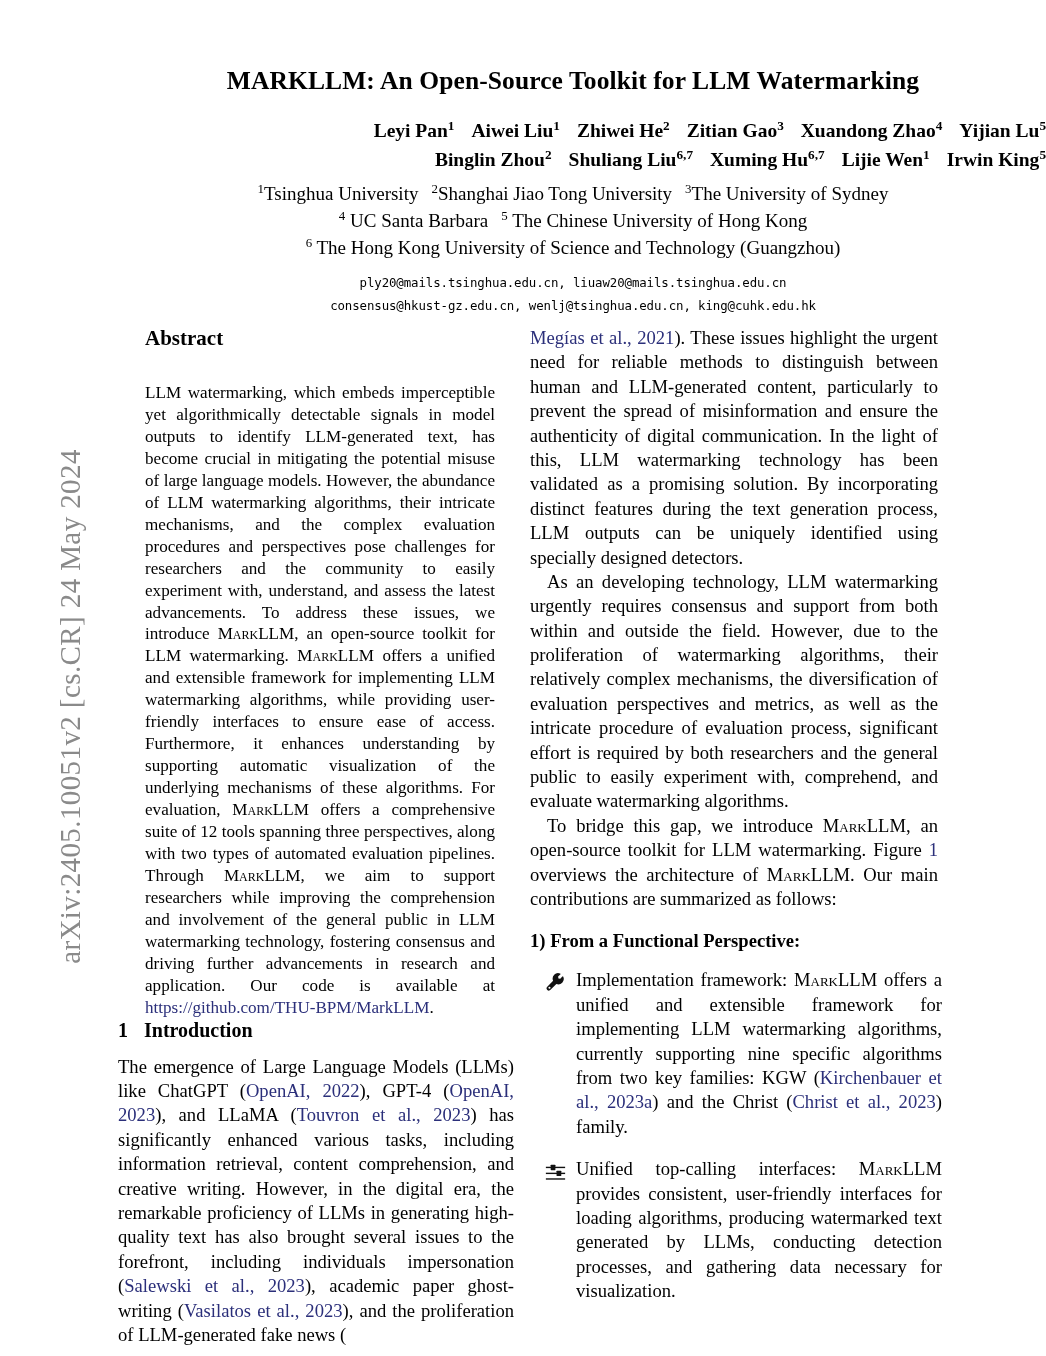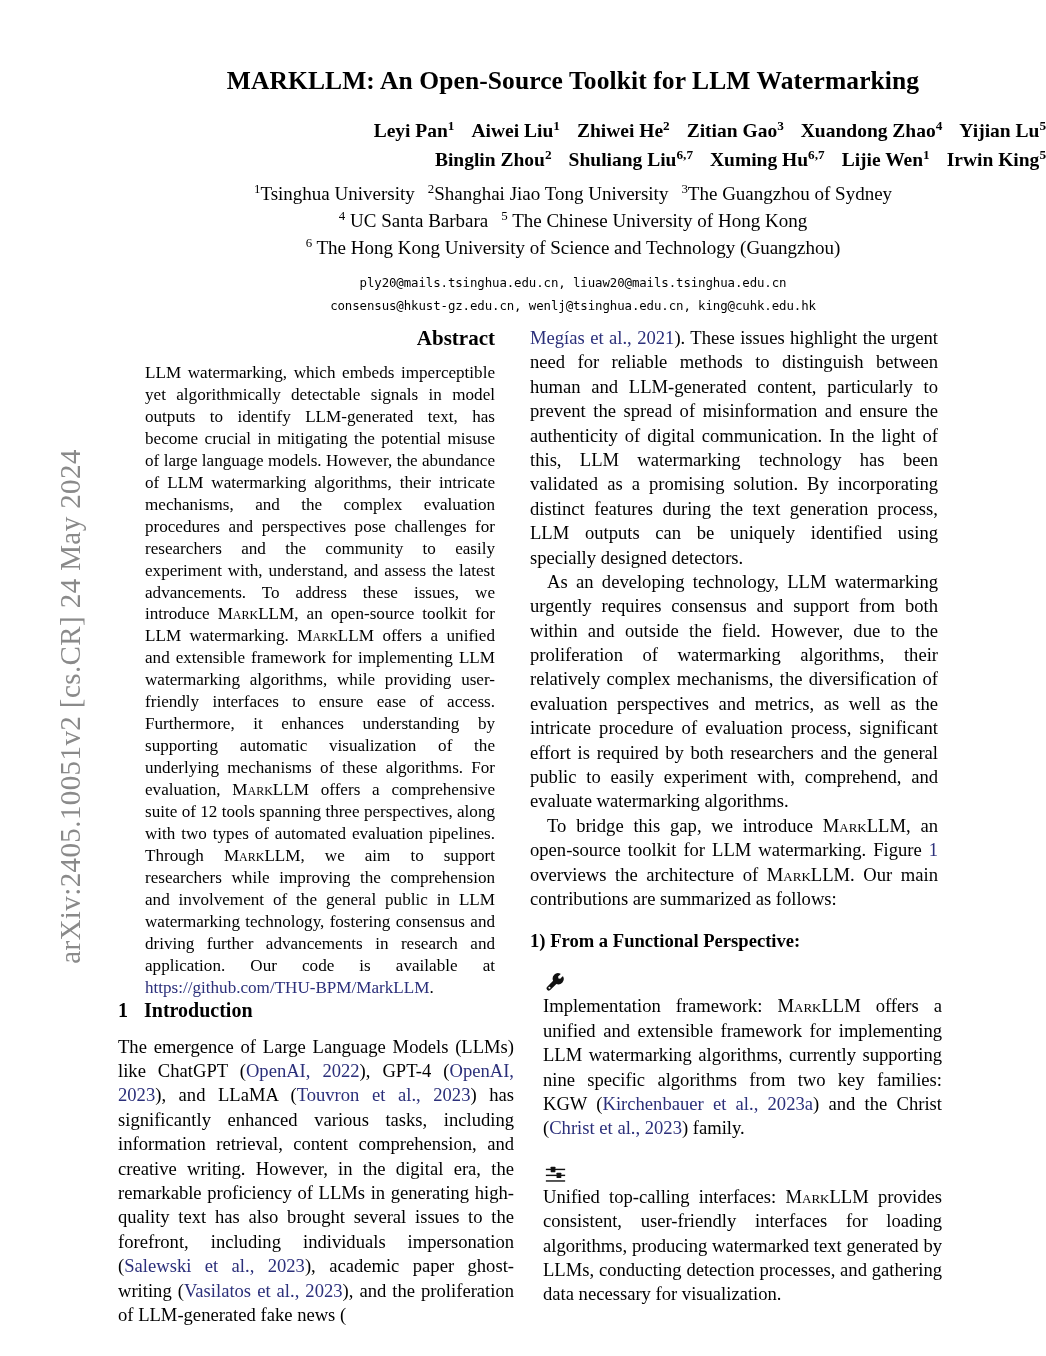--- a/index.html
+++ b/index.html
@@ -116,24 +116,24 @@
   }
   #col-left  { left: 18px;  width: 414px; }
   #col-right { left: 430px; width: 412px; }
 
   
   #abstract-wrap {
     margin-left: 27px;
     width: 350px;
   }
   #abstract-heading {
-    text-align: right;
+    text-align: left;
     font-size: 21px;
     font-weight: bold;
-    margin-bottom: 11px;
+    margin-bottom: 31px;
   }
   #abstract-text {
     font-size: 17.1px;
     line-height: 1.285;
     text-align: justify;
     text-justify: inter-word;
     hyphens: manual;
   }
 
   .section-heading {
@@ -169,21 +169,20 @@
     font-weight: bold;
     margin-top: 19px;
     margin-bottom: 16px;
   }
   .bullet-item {
     display: flex;
     align-items: flex-start;
     margin-top: 3px;
     margin-bottom: 18px;
     padding-left: 13px;
-    flex-direction: column;
   }
   .bullet-icon {
     flex: 0 0 auto;
     width: 24px;
     margin-right: 9px;
     padding-top: 5px;
     display: flex;
     justify-content: center;
   }
   .bullet-text {
@@ -211,21 +210,21 @@
     <div id="author-block">
       <div>
         <span class="author"><span>Leyi Pan</span><sup>1</sup></span><span class="sep"></span><span class="author"><span>Aiwei Liu</span><sup>1</sup></span><span class="sep"></span><span class="author"><span>Zhiwei He</span><sup>2</sup></span><span class="sep"></span><span class="author"><span>Zitian Gao</span><sup>3</sup></span><span class="sep"></span><span class="author"><span>Xuandong Zhao</span><sup>4</sup></span><span class="sep"></span><span class="author"><span>Yijian Lu</span><sup>5</sup></span>
       </div>
       <div>
         <span class="author"><span>Binglin Zhou</span><sup>2</sup></span><span class="sep"></span><span class="author"><span>Shuliang Liu</span><sup>6,7</sup></span><span class="sep"></span><span class="author"><span>Xuming Hu</span><sup>6,7</sup></span><span class="sep"></span><span class="author"><span>Lijie Wen</span><sup>1</sup></span><span class="sep"></span><span class="author"><span>Irwin King</span><sup>5</sup></span>
       </div>
     </div>
 
     <div id="affil-block">
-      <div><sup>1</sup><span>Tsinghua University</span><span class="asep"></span><sup>2</sup><span>Shanghai Jiao Tong University</span><span class="asep"></span><sup>3</sup><span>The Guangzhou of Sydney</span></div>
+      <div><sup>1</sup><span>Tsinghua University</span><span class="asep"></span><sup>2</sup><span>Shanghai Jiao Tong University</span><span class="asep"></span><sup>3</sup><span>The University of Sydney</span></div>
       <div><sup>4</sup><span> UC Santa Barbara</span><span class="asep"></span><sup>5</sup><span> The Chinese University of Hong Kong</span></div>
       <div><sup>6</sup><span> The Hong Kong University of Science and Technology (Guangzhou)</span></div>
     </div>
 
     <div id="email-block">
       <div>ply20@mails.tsinghua.edu.cn, liuaw20@mails.tsinghua.edu.cn</div>
       <div>consensus@hkust-gz.edu.cn, wenlj@tsinghua.edu.cn, king@cuhk.edu.hk</div>
     </div>
   </div>
 

